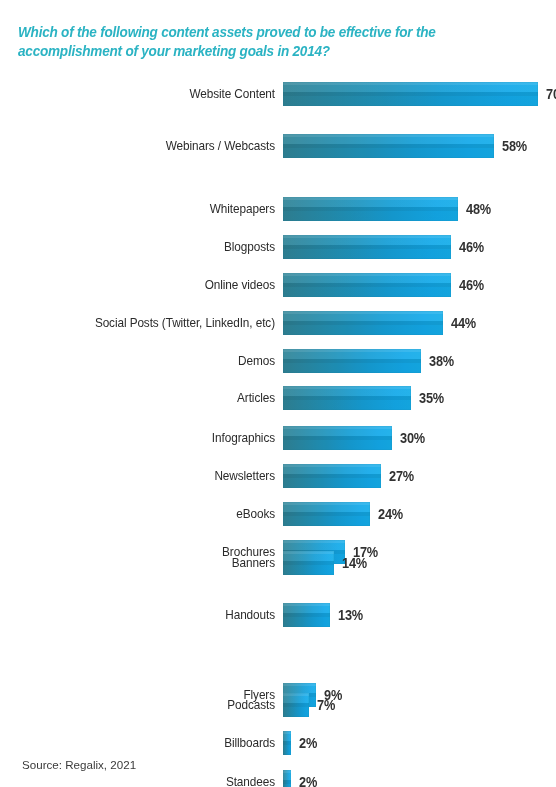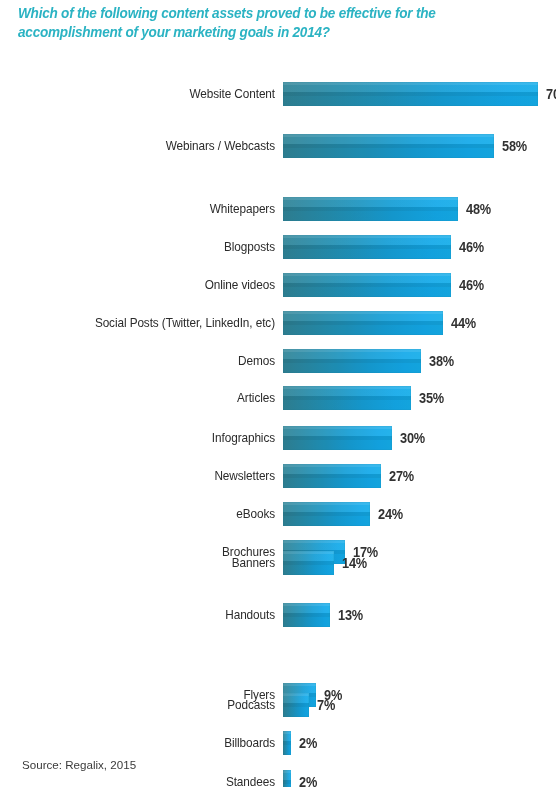--- a/index.html
+++ b/index.html
@@ -13,21 +13,21 @@
     background: #ffffff;
     font-family: "Liberation Sans", "DejaVu Sans", sans-serif;
     overflow: hidden;
     position: relative;
   }
 
   
   .title-block {
     position: absolute;
     left: 18px;
-    top: 4px;
+    top: 23px;
     width: 512px;
   }
   .title-text {
     margin: 0;
     font-family: "Liberation Sans", "DejaVu Sans", sans-serif;
     font-size: 14.6px;
     line-height: 19px;
     font-weight: bold;
     font-style: italic;
     letter-spacing: -0.25px;
@@ -251,13 +251,13 @@
     </div>
     <div class="row" style="top: 693.6px;">
       <div class="row-label">Standees</div>
       <div class="bar-track" style="width: 8px;">
         <div class="bar"></div>
       </div>
       <div class="bar-value" style="left: 271px;">2%</div>
     </div>
   </div>
 
-<div class="source-note">Source: Regalix, 2015</div>
+<div class="source-note">Source: Regalix, 2021</div>
 
 </body></html>

